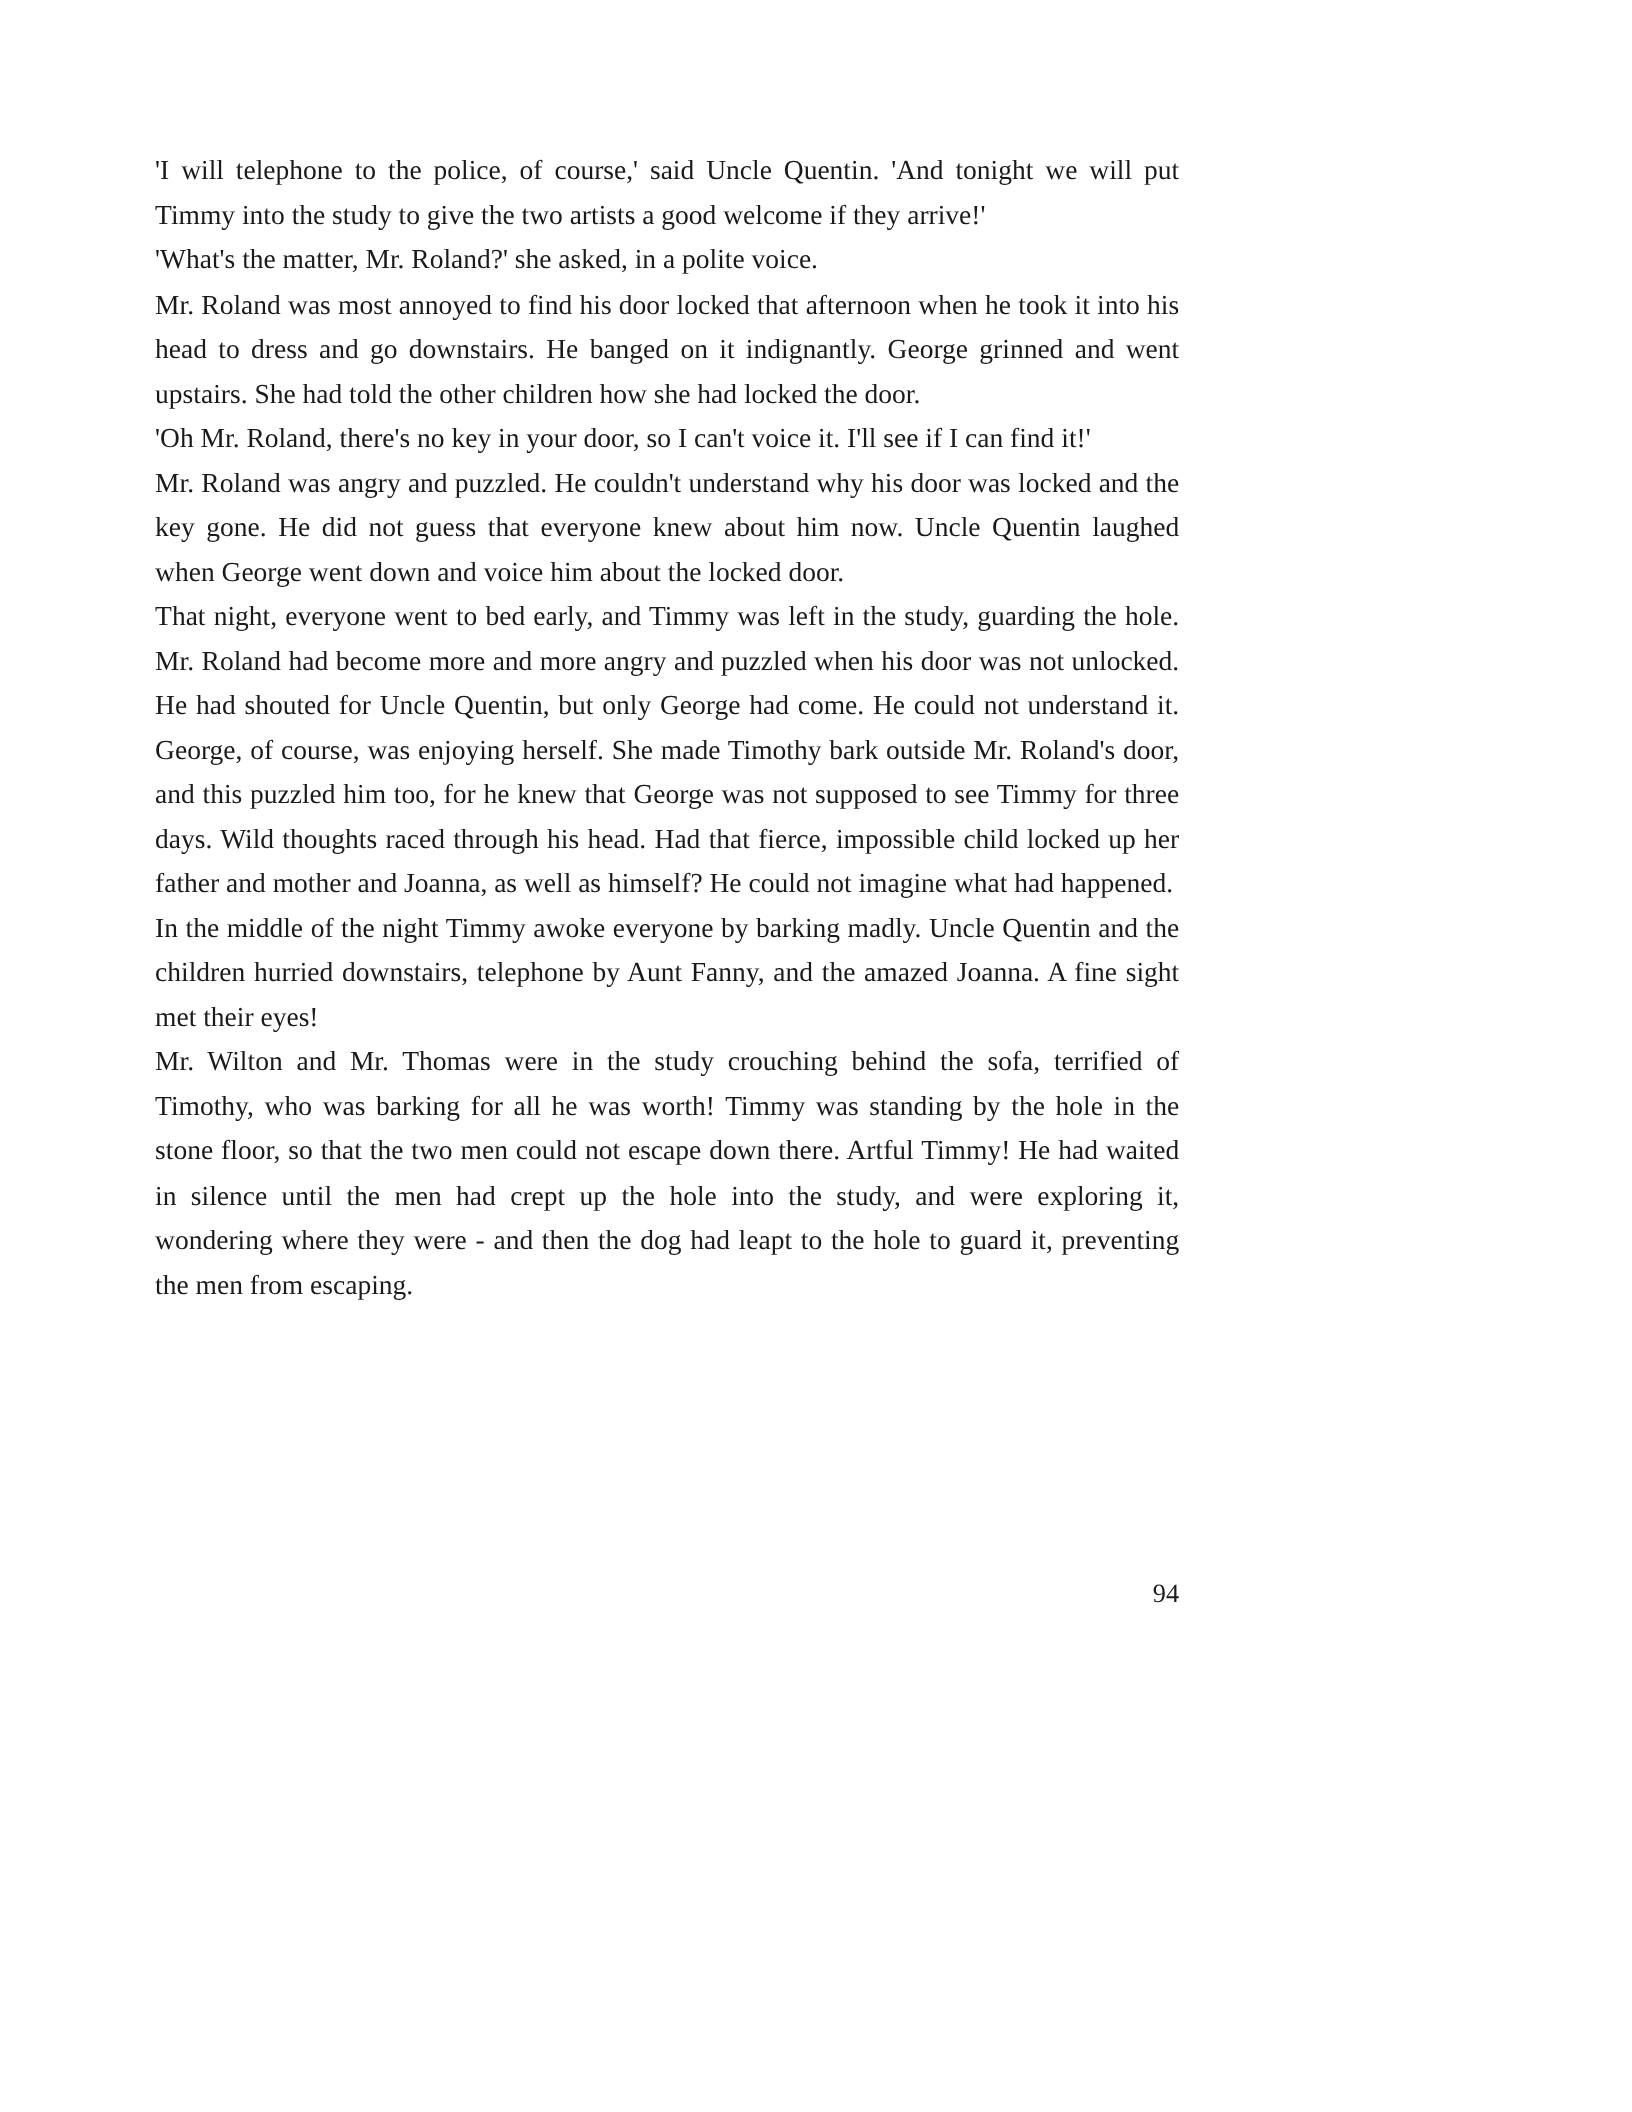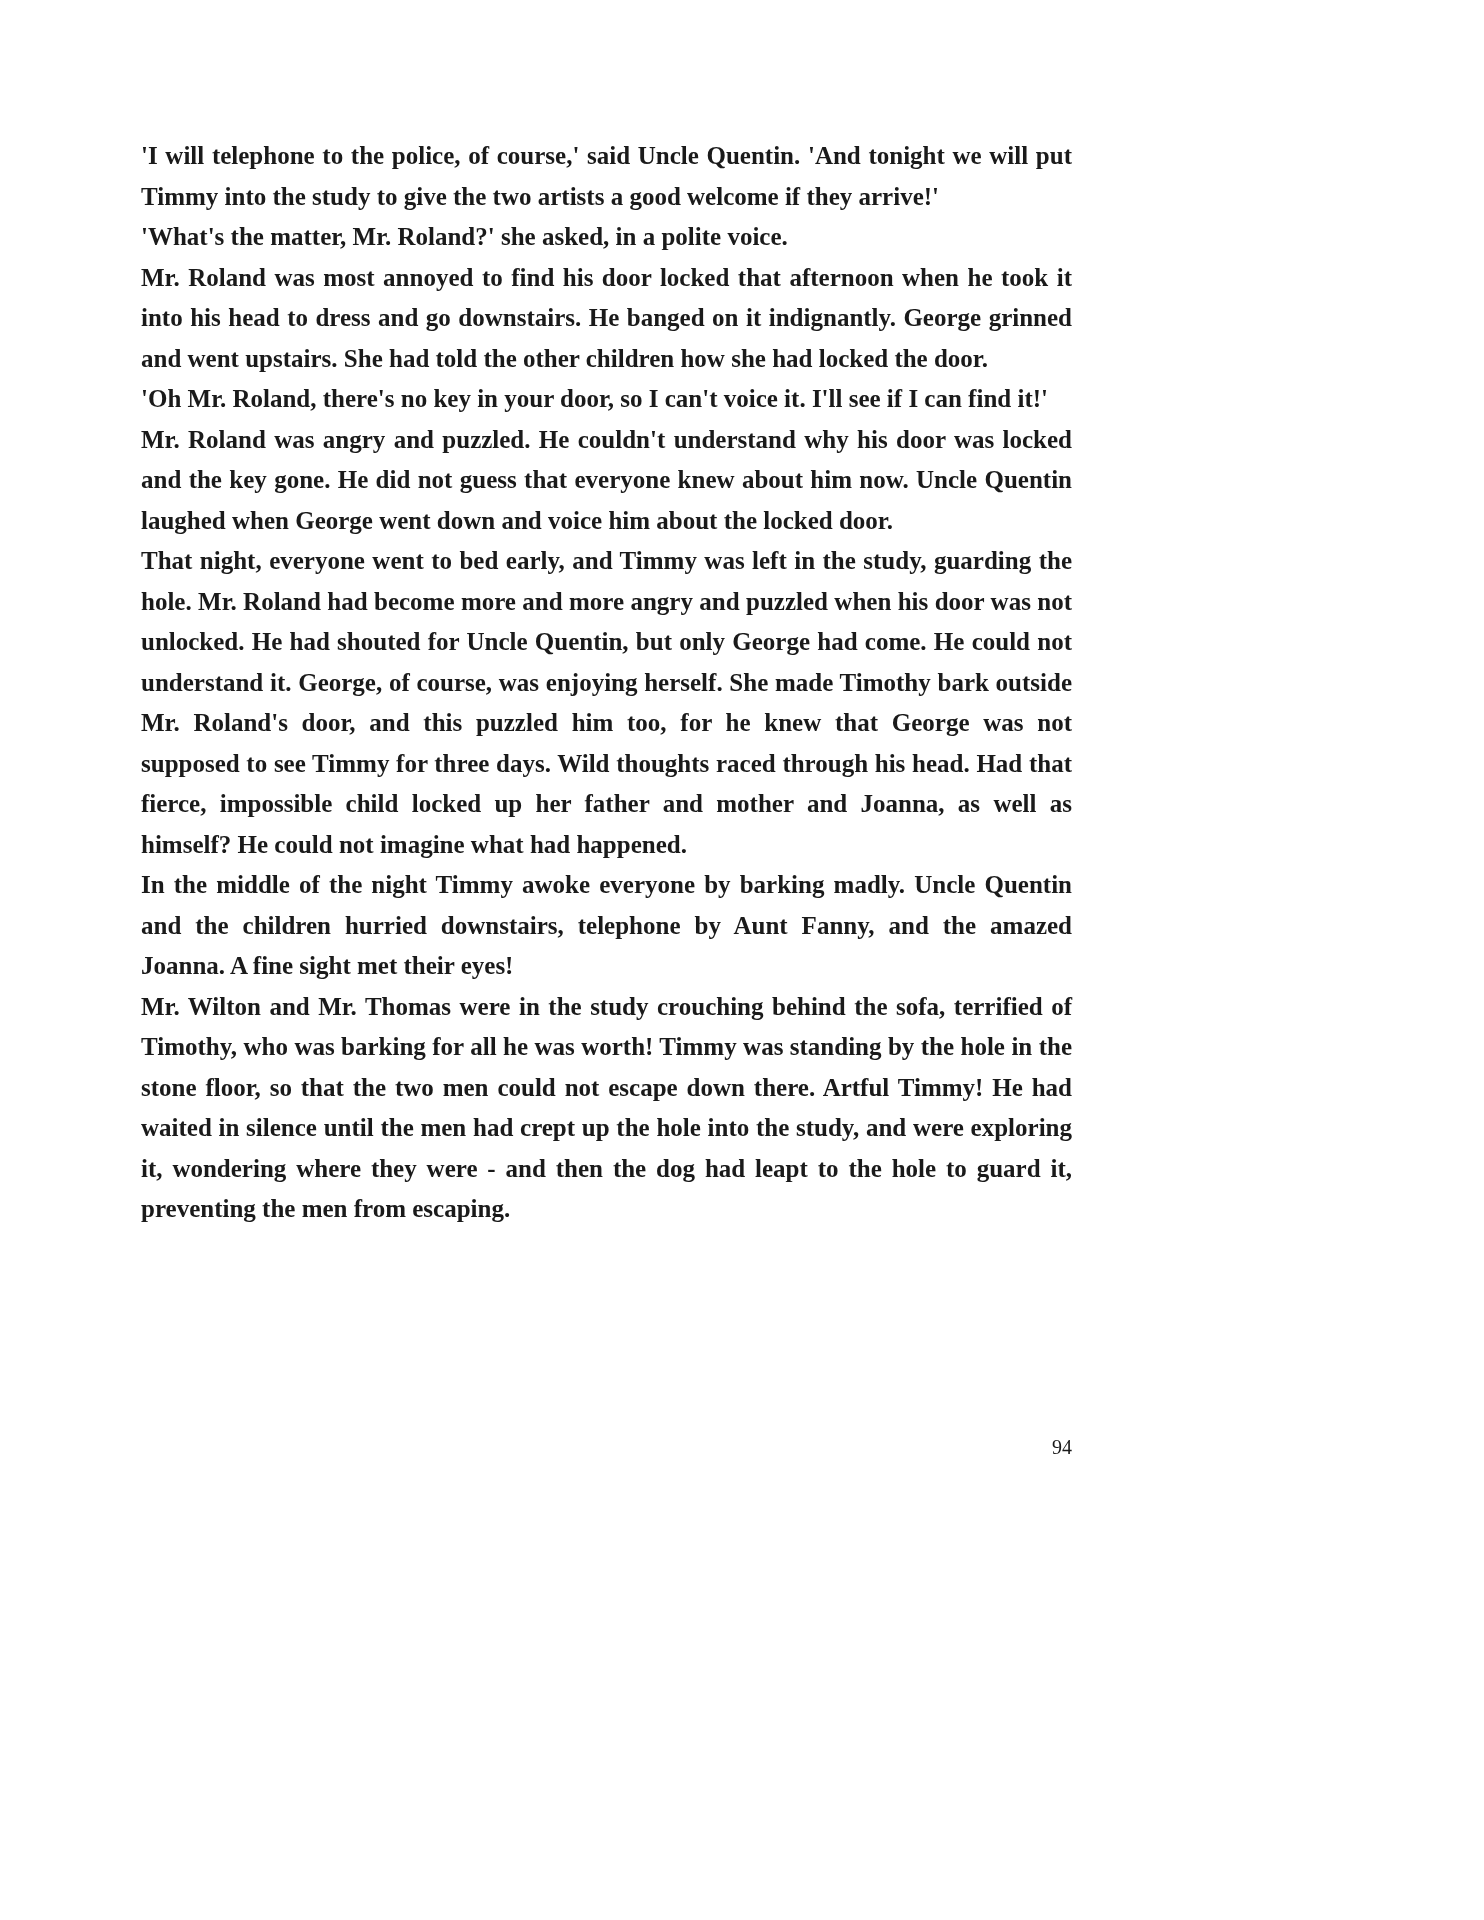--- a/index.html
+++ b/index.html
@@ -18,34 +18,33 @@
     }
     .content {
       position: absolute;
       left: 141px;
       top: 136px;
       width: 931px;
       font-size: 25px;
       line-height: 40.5px;
       text-align: justify;
       color: #1a1a1a;
-      font-weight: bold;
     }
     .para {
       margin: 0;
       padding: 0;
       text-align: justify;
     }
     .page-number {
       position: absolute;
       left: 141px;
       top: 1436px;
       width: 931px;
       text-align: right;
-      font-size: 20px;
+      font-size: 24px;
       color: #1a1a1a;
     }
   </style>
 </head>
 <body>
 
 <div class="page">
   <div class="content">
       <p class="para">'I will telephone to the police, of course,' said Uncle Quentin. 'And tonight we will put Timmy into the study to give the two artists a good welcome if they arrive!'</p>
       <p class="para">'What's the matter, Mr. Roland?' she asked, in a polite voice.</p>

